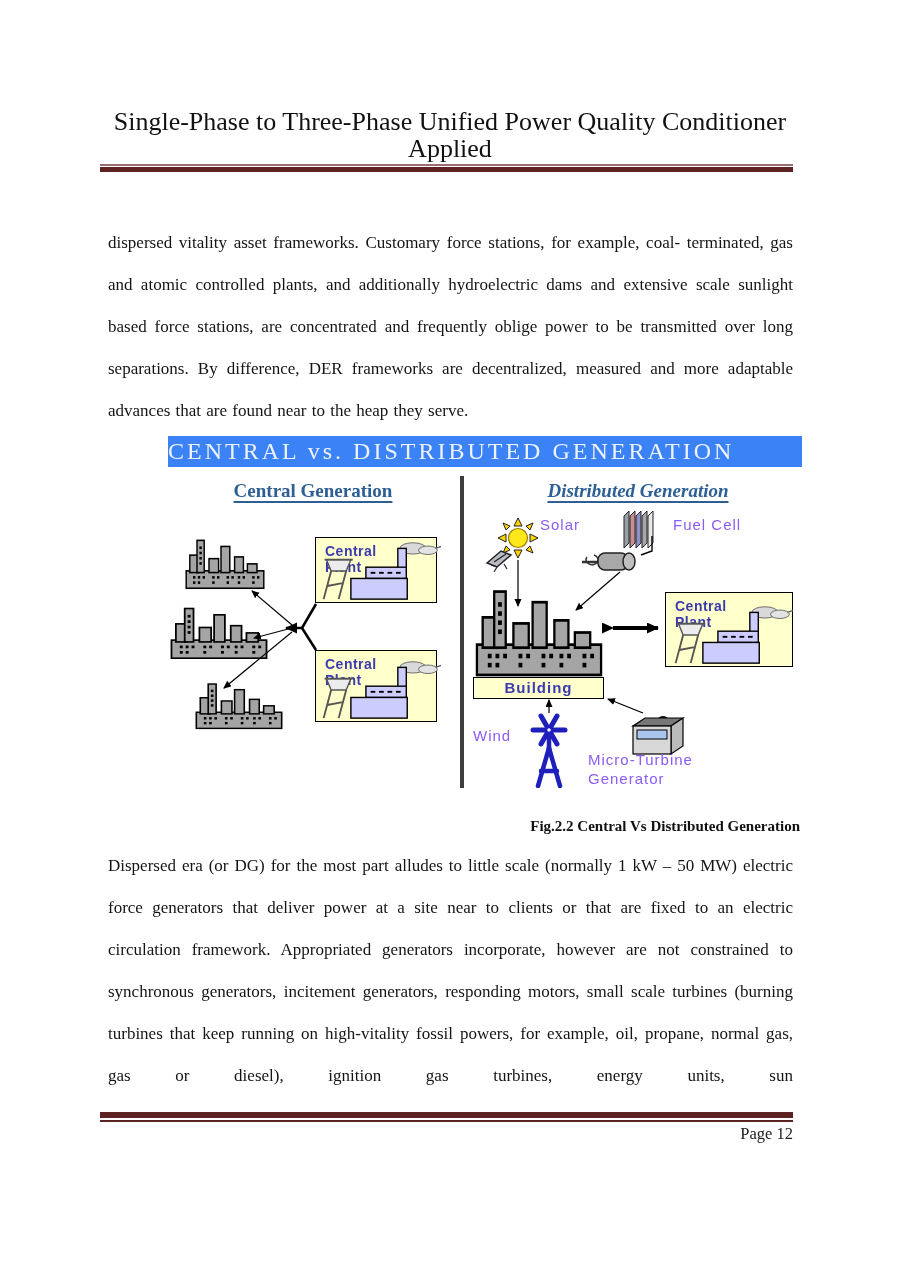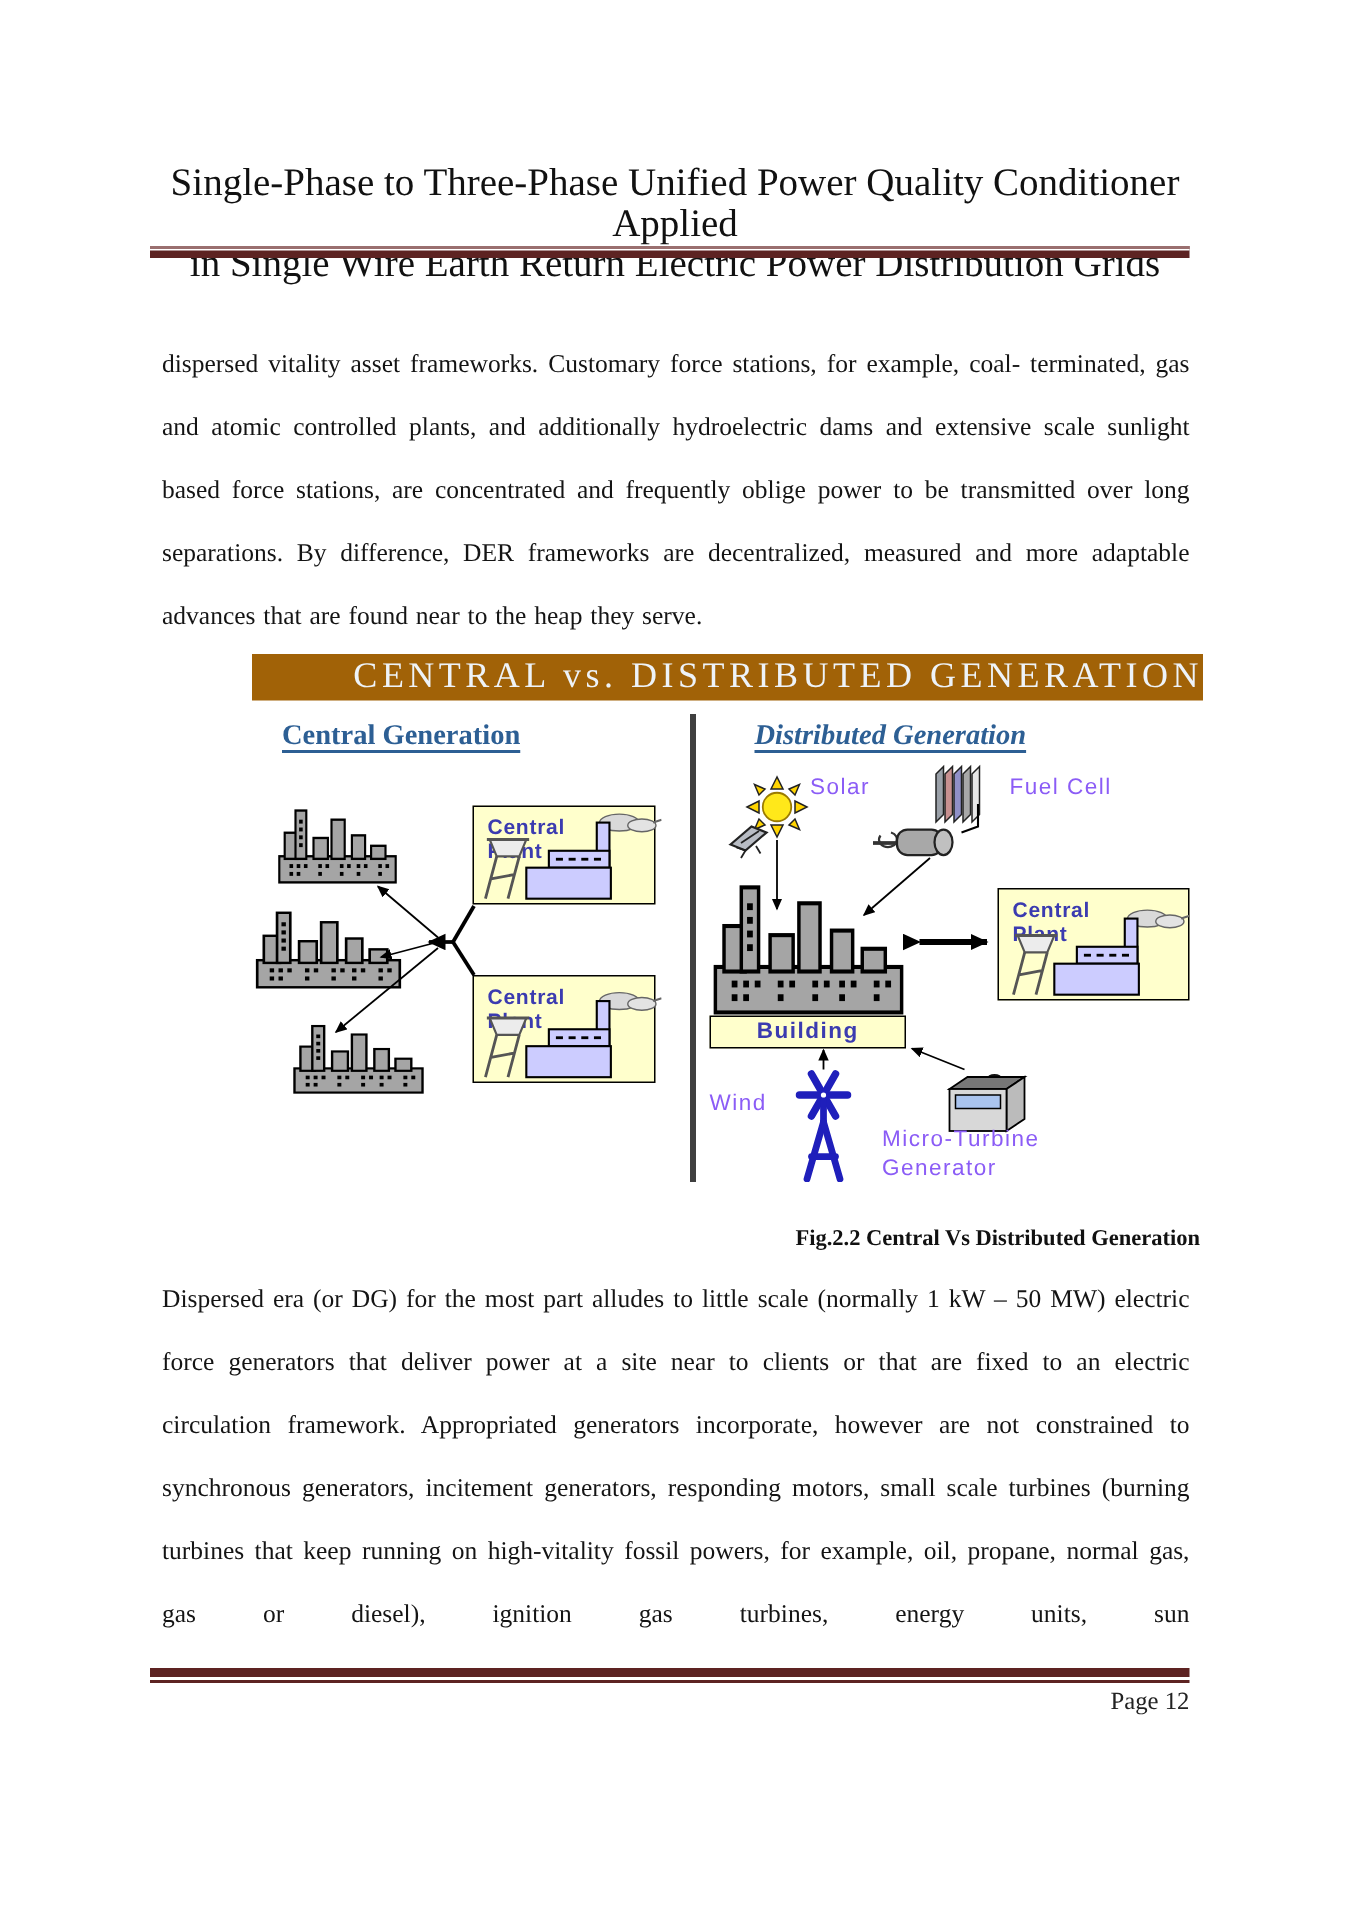--- a/index.html
+++ b/index.html
@@ -12,23 +12,23 @@
   .title-rule { left:100px; top:164px; width:693px; height:8px;
                 border-top:2px solid #9a6f6f; background:#5d2322; margin-top:0; }
   .title-rule::before { content:""; display:block; height:1px; background:#fff; }
 
   
   .para { left:108px; width:685px; font-size:17px; line-height:42px; text-align:justify; color:#141414; word-spacing:1px; }
   .para.last-just { text-align-last:justify; }
 
   
   .figure { left:168px; top:436px; width:634px; height:356px; }
-  .banner { left:0; top:0; width:634px; height:31px; background:#a16207; color:#eef3f8;
-            text-align:right; font-size:24px; line-height:31px; letter-spacing:3px; }
-  .fig-heading { top:44px; font-size:19px; font-weight:bold; color:#2d5f94; 
+  .banner { left:0; top:0; width:634px; height:31px; background:#3b82f6; color:#eef3f8;
+            text-align:left; font-size:24px; line-height:31px; letter-spacing:3px; }
+  .fig-heading { top:44px; font-size:19px; font-weight:bold; color:#2d5f94; text-align:center;
                  text-decoration:underline; text-decoration-thickness:2px; text-underline-offset:4px; }
   .divider { left:292px; top:40px; width:2px; height:312px; background:#fff;
              border-left:2px solid #3f3f3f; border-right:2px solid #3f3f3f; }
 
   .plant-box { background:#ffffcc; border:1.5px solid #000; }
   .plant-label { position:absolute; left:9px; top:5px; width:70px; font-family:"Liberation Sans",sans-serif;
                  font-weight:bold; font-size:14px; line-height:16px; letter-spacing:.5px; color:#3b3bb0; }
   .factory { position:absolute; left:0; bottom:1px; overflow:visible; }
 
   .io-label { font-family:"Liberation Sans",sans-serif; font-weight:normal; font-size:15px;
@@ -103,21 +103,20 @@
       <rect x="34" y="42" width="60" height="22" fill="#ccccff" stroke="#000" stroke-width="1.5"></rect>
       <path d="M8,22 h26 l-5,12 h-16 z" fill="#ececec" stroke="#555" stroke-width="1.5"></path>
       <path d="M6,22 h30" stroke="#555" stroke-width="2" fill="none"></path>
       <path d="M13,34 L5,64 M29,34 L21,64 M9,50 L25,47" stroke="#555" stroke-width="2" fill="none"></path>
     </symbol>
   </defs>
 </svg>
 
 <div class="abs doc-title">
   <div>Single-Phase to Three-Phase Unified Power Quality Conditioner Applied</div>
-  <div>in Single Wire Earth Return Electric Power Distribution Grids</div>
 </div>
 <div class="abs title-rule"></div>
 
 <div class="abs para" style="top:222px">dispersed vitality asset frameworks. Customary force stations, for example, coal- terminated, gas and atomic controlled plants, and additionally hydroelectric dams and extensive scale sunlight based force stations, are concentrated and frequently oblige power to be transmitted over long separations. By difference, DER frameworks are decentralized, measured and more adaptable advances that are found near to the heap they serve.</div>
 
 <div class="abs figure">
 
   <div class="abs banner">CENTRAL vs. DISTRIBUTED GENERATION</div>
 
   <div class="abs fig-heading" style="left:20px;width:250px;">Central Generation</div>

